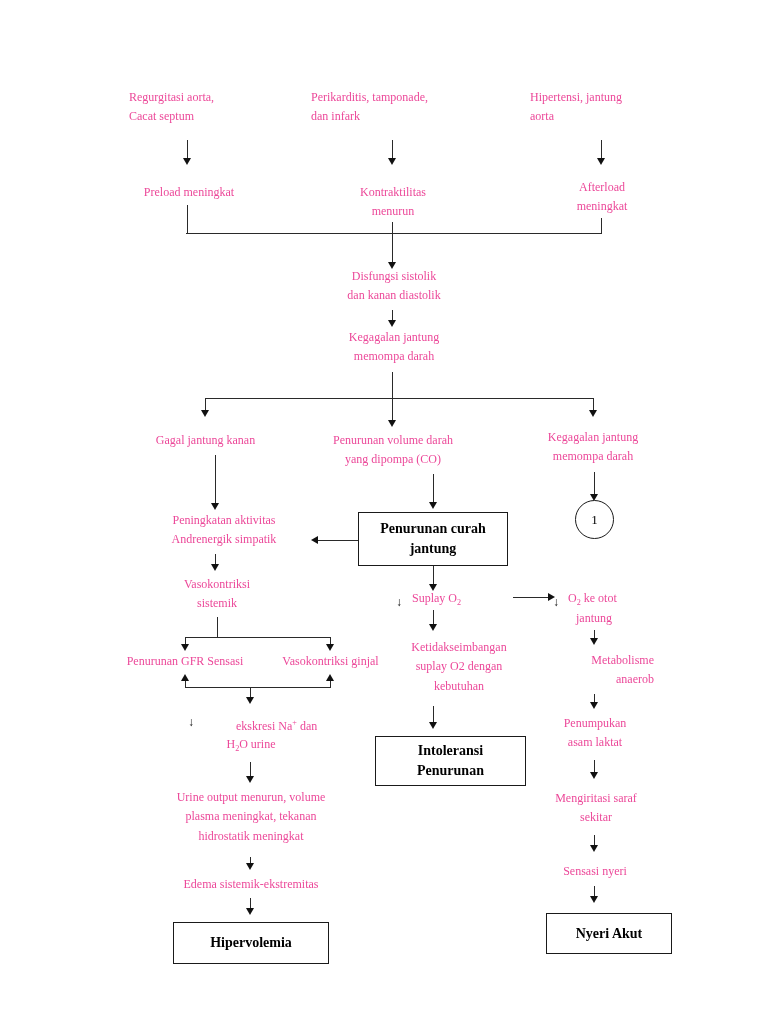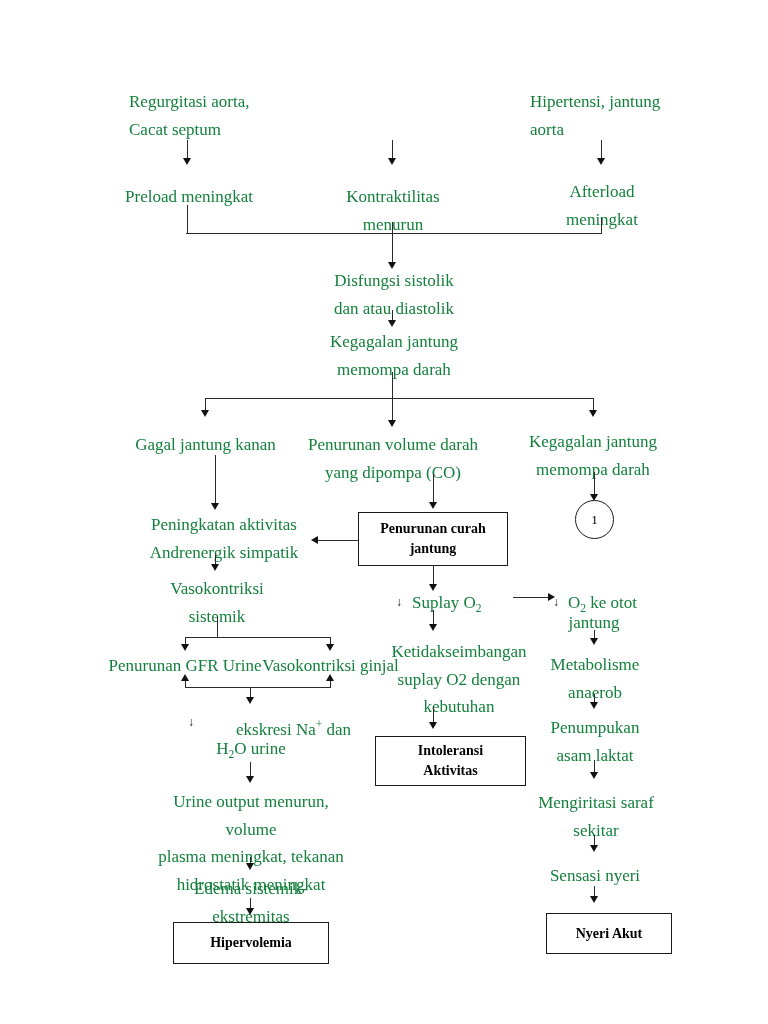--- a/index.html
+++ b/index.html
@@ -11,25 +11,25 @@
     position: relative;
     width: 768px;
     height: 1024px;
     background: #ffffff;
     font-family: "Liberation Serif", "DejaVu Serif", serif;
     color: #000000;
     overflow: hidden;
   }
   .node {
     position: absolute;
-    font-size: 17px;
+    font-size: 12px;
     line-height: 1.62;
     text-align: center;
     white-space: pre-line;
-    color: #15803d;
+    color: #ec4899;
     font-family: Liberation Serif, serif;
   }
   .node.left-al { text-align: left; }
   .boxed {
     position: absolute;
     border: 1.4px solid #1a1a1a;
     background: #ffffff;
     font-family: "Liberation Serif", "DejaVu Serif", serif;
     font-weight: bold;
     font-size: 14px;
@@ -99,20 +99,22 @@
   }
   sub, sup { font-size: 0.68em; }
 </style>
 </head>
 <body>
 
 <div id="page">
 
   <div class="node left-al" style="left:129px; top:88px; width:185px;">Regurgitasi aorta,
 Cacat septum</div>
+  <div class="node left-al" style="left:311px; top:88px; width:200px;">Perikarditis,  tamponade,
+dan infark</div>
   <div class="node left-al" style="left:530px; top:88px; width:145px;">Hipertensi,    jantung
 aorta</div>
 
   <div class="vline" style="left:187px; top:140px; height:20px;"></div>
   <div class="arrow-down" style="left:183px; top:158px;"></div>
 
   <div class="vline" style="left:392px; top:140px; height:20px;"></div>
   <div class="arrow-down" style="left:388px; top:158px;"></div>
 
   <div class="vline" style="left:601px; top:140px; height:20px;"></div>
@@ -126,21 +128,21 @@
 
   <div class="vline" style="left:187px; top:205px; height:28px;"></div>
   <div class="vline" style="left:601px; top:218px; height:15px;"></div>
 
   <div class="hline" style="left:186px; top:233px; width:416px;"></div>
 
   <div class="vline" style="left:392px; top:222px; height:42px;"></div>
   <div class="arrow-down" style="left:388px; top:262px;"></div>
 
   <div class="node" style="left:320px; top:267px; width:148px;">Disfungsi sistolik
-dan atau diastolik</div>
+dan kanan diastolik</div>
 
   <div class="vline" style="left:392px; top:310px; height:12px;"></div>
   <div class="arrow-down" style="left:388px; top:320px;"></div>
 
   <div class="node" style="left:320px; top:328px; width:148px;">Kegagalan jantung
 memompa darah</div>
 
   <div class="vline" style="left:392px; top:372px; height:26px;"></div>
   <div class="hline" style="left:205px; top:398px; width:389px;"></div>
 
@@ -181,21 +183,21 @@
   <div class="node" style="left:155px; top:575px; width:124px;">Vasokontriksi
 sistemik</div>
 
   <div class="vline" style="left:217px; top:617px; height:20px;"></div>
   <div class="hline" style="left:185px; top:637px; width:145px;"></div>
   <div class="vline" style="left:185px; top:637px; height:9px;"></div>
   <div class="arrow-down" style="left:181px; top:644px;"></div>
   <div class="vline" style="left:330px; top:637px; height:9px;"></div>
   <div class="arrow-down" style="left:326px; top:644px;"></div>
 
-  <div class="node" style="left:88px; top:652px; width:194px;">Penurunan GFR Urine</div>
+  <div class="node" style="left:88px; top:652px; width:194px;">Penurunan GFR Sensasi</div>
   <div class="node" style="left:258px; top:652px; width:145px;">Vasokontriksi ginjal</div>
 
   <div class="arrow-up" style="left:181px; top:674px;"></div>
   <div class="vline" style="left:185px; top:681px; height:6px;"></div>
   <div class="arrow-up" style="left:326px; top:674px;"></div>
   <div class="vline" style="left:330px; top:681px; height:6px;"></div>
   <div class="hline" style="left:185px; top:687px; width:146px;"></div>
   <div class="vline" style="left:250px; top:687px; height:12px;"></div>
   <div class="arrow-down" style="left:246px; top:697px;"></div>
 
@@ -239,30 +241,30 @@
   <div class="arrow-down" style="left:429px; top:624px;"></div>
 
   <div class="node" style="left:385px; top:638px; width:148px;">Ketidakseimbangan
 suplay O2 dengan
 kebutuhan</div>
 
   <div class="vline" style="left:433px; top:706px; height:18px;"></div>
   <div class="arrow-down" style="left:429px; top:722px;"></div>
 
   <div class="boxed" style="left:375px; top:736px; width:151px; height:50px;">Intoleransi
-Aktivitas</div>
+Penurunan</div>
 
   <div class="inline-dn" style="left:553px; top:596px;">↓</div>
   <div class="node left-al" style="left:568px; top:589px; width:110px;">O<sub>2</sub> ke otot</div>
   <div class="node" style="left:552px; top:609px; width:84px;">jantung</div>
 
   <div class="vline" style="left:594px; top:630px; height:10px;"></div>
   <div class="arrow-down" style="left:590px; top:638px;"></div>
 
-  <div class="node" style="left:536px; top:651px; width:118px;">Metabolisme
+  <div class="node" style="left:536px; top:651px; width:118px;text-align:right;">Metabolisme
 anaerob</div>
 
   <div class="vline" style="left:594px; top:694px; height:10px;"></div>
   <div class="arrow-down" style="left:590px; top:702px;"></div>
 
   <div class="node" style="left:536px; top:714px; width:118px;">Penumpukan
 asam laktat</div>
 
   <div class="vline" style="left:594px; top:760px; height:14px;"></div>
   <div class="arrow-down" style="left:590px; top:772px;"></div>

